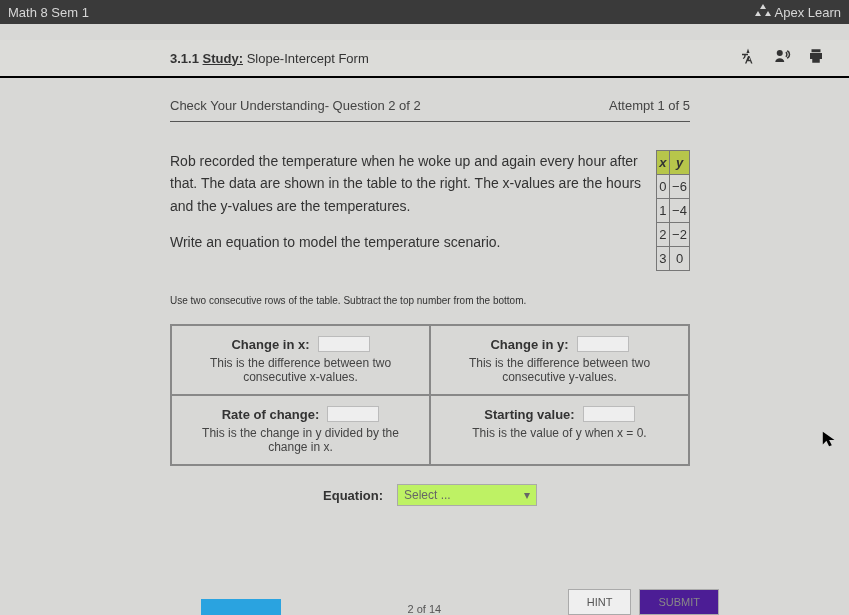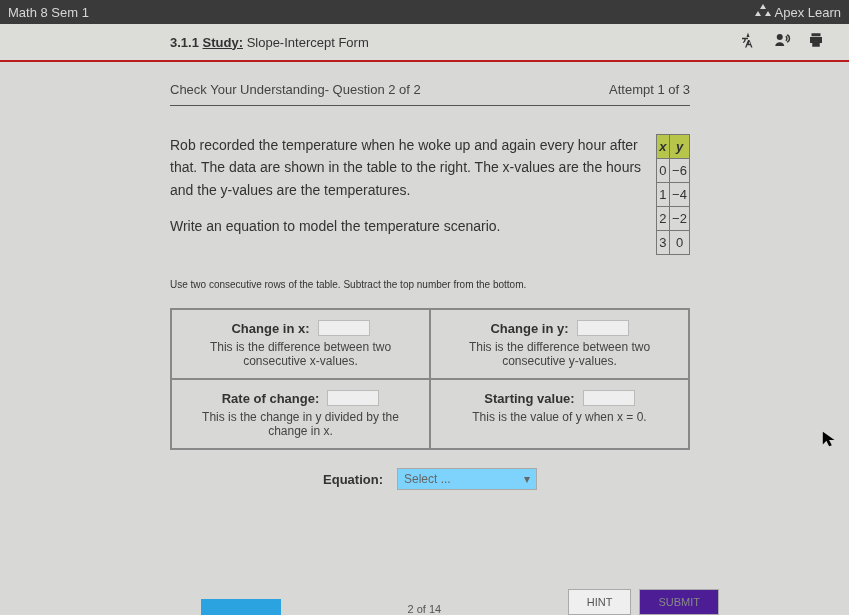--- a/index.html
+++ b/index.html
@@ -23,21 +23,22 @@
   font-size: 13px;
 }
 .topbar .brand { display: flex; align-items: center; gap: 4px; }
 .header {
   height: 38px;
   display: flex;
   justify-content: space-between;
   align-items: center;
   padding: 0 24px 0 170px;
   background: #dcdcd9;
-  border-bottom: 2px solid #b91c1c;
+  border-bottom: 2px solid #000000;
+  margin-top: 16px;
 }
 .header .title { font-size: 13px; color: #333; }
 .header .title .bold { font-weight: bold; }
 .header .title .label { text-decoration: underline; }
 .header-icons { display: flex; gap: 16px; align-items: center; color: #333; }
 .header-icons svg, .header-icons .glyph { width: 18px; height: 18px; }
 .page {
   padding: 20px 40px 10px 170px;
   width: 730px;
 }
@@ -119,21 +120,21 @@
   align-items: center;
   gap: 14px;
   font-size: 13px;
   margin-bottom: 20px;
 }
 .eq-row .label { font-weight: bold; }
 .select {
   width: 140px;
   height: 22px;
   border: 1px solid #aaa;
-  background: #7dd3fc;
+  background: #bef264;
   display: flex;
   align-items: center;
   justify-content: space-between;
   padding: 0 6px;
   font-size: 12px;
   color: #666;
   text-align: center;
 }
 .bottom {
   position: absolute;
@@ -212,21 +213,21 @@
           <path fill="#333" d="M6 3h12v4H6zM4 8h16v8h-3v5H7v-5H4zM9 15h6v5H9z"></path>
         </svg>
     </span>
   </div>
 </div>
 
 <div class="page">
 
   <div class="row1">
     <span>Check Your Understanding- Question 2 of 2</span>
-    <span>Attempt 1 of 3</span>
+    <span>Attempt 1 of 5</span>
   </div>
 
   <div class="body-row">
     <div class="prompt">
       <p>Rob recorded the temperature when he woke up and again every hour after that. The data are shown in the table to the right. The x-values are the hours and the y-values are the temperatures.</p>
       <p>Write an equation to model the temperature scenario.</p>
     </div>
     <table class="xy-table">
       <tbody>
           <tr>

